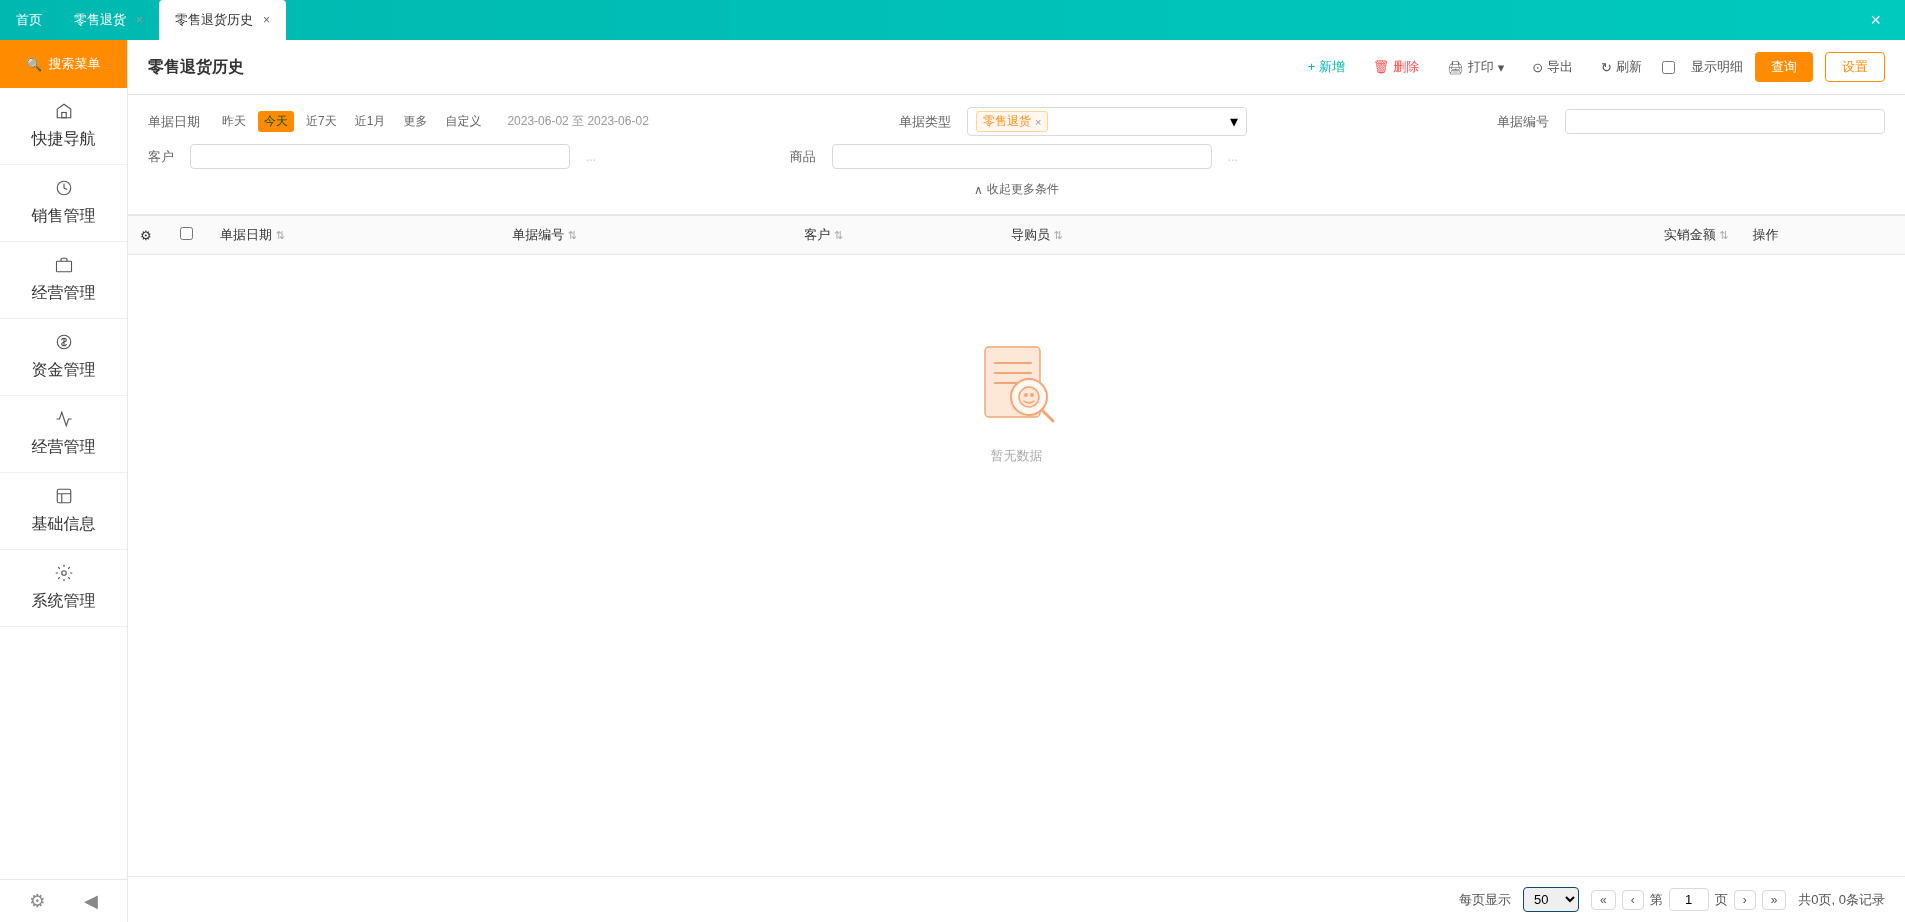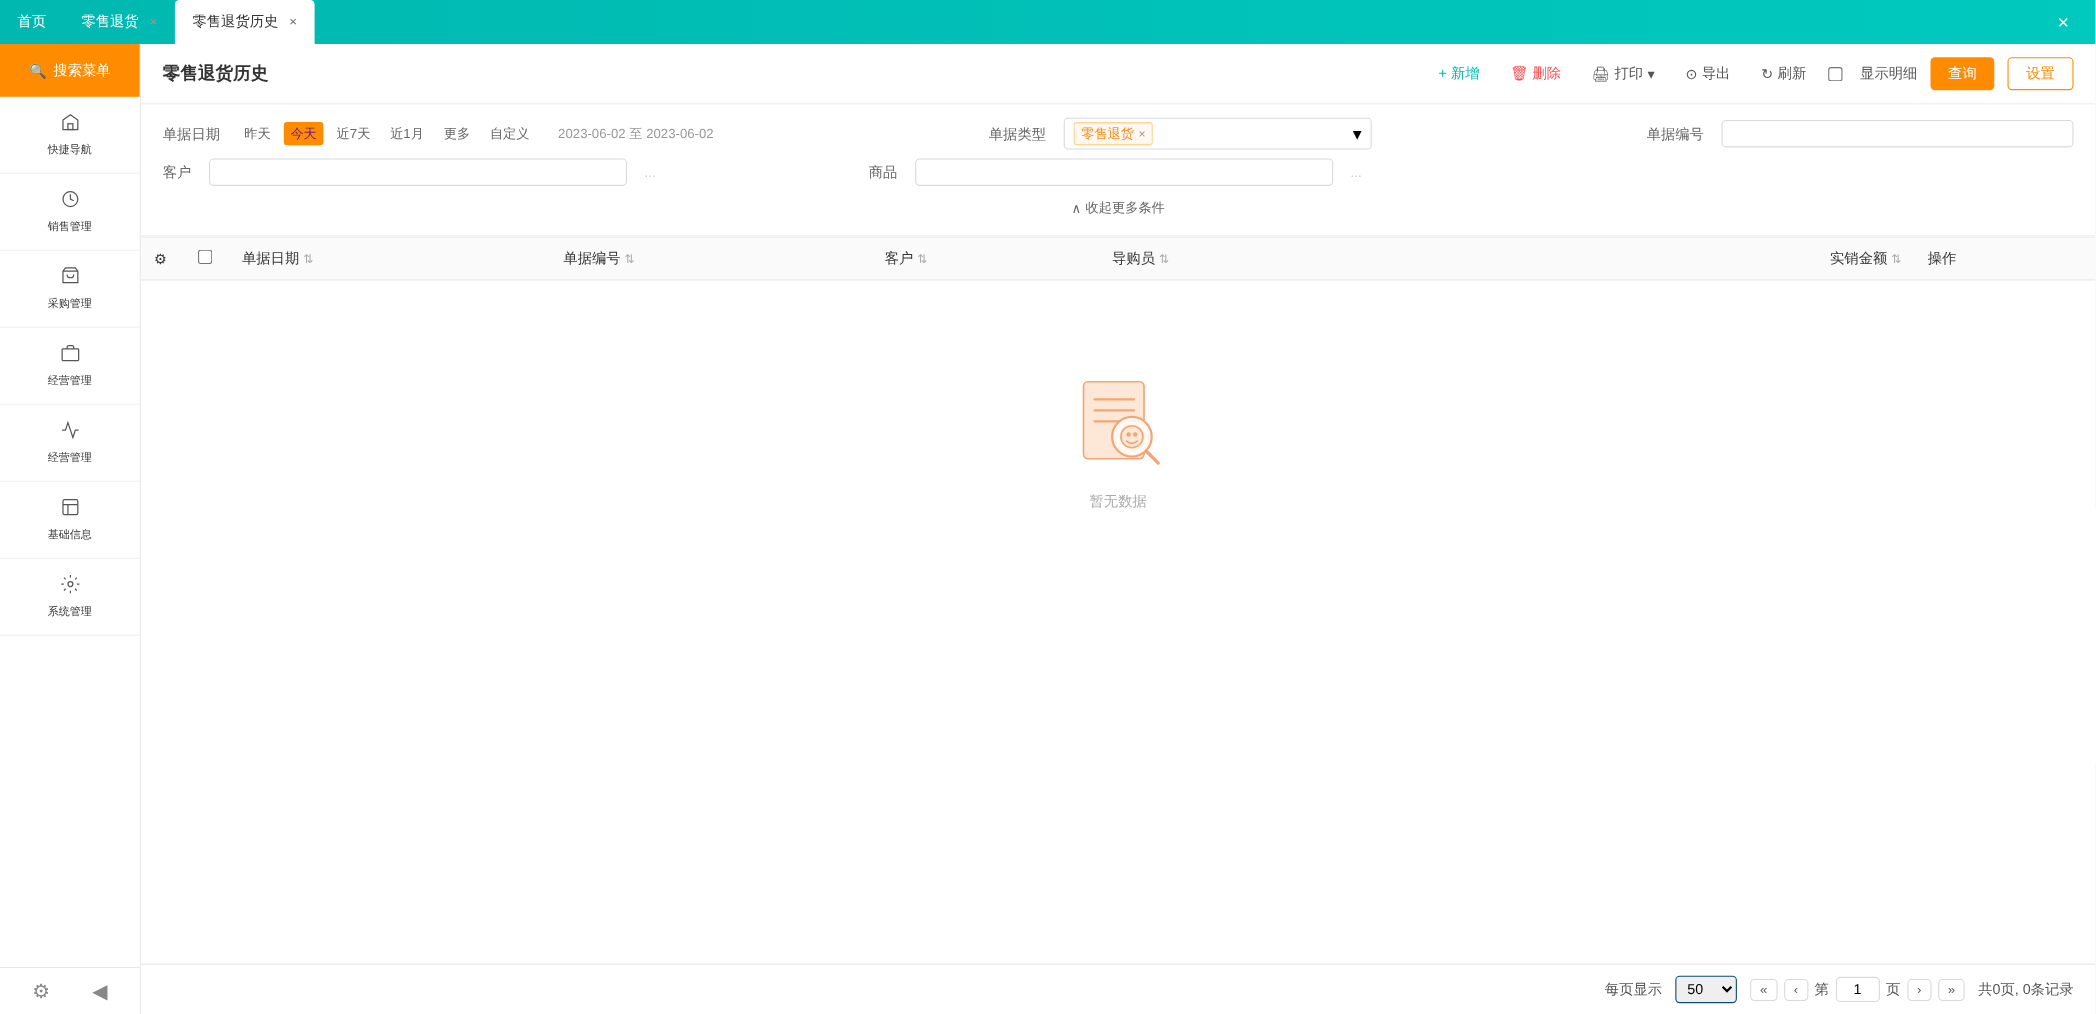--- a/index.html
+++ b/index.html
@@ -86,21 +86,21 @@
       display: flex;
       flex-direction: column;
       align-items: center;
       justify-content: center;
       padding: 14px 8px;
       cursor: pointer;
       gap: 4px;
       border-bottom: 1px solid #f0f0f0;
     }
     .sidebar-item .icon { font-size: 18px; color: #555; }
-    .sidebar-item .label { font-size: 10px; color: #333; text-align: center; }
+    .sidebar-item .label { font-size: 16px; color: #333; text-align: center; }
 
     .sidebar-bottom {
       margin-top: auto;
       display: flex;
       border-top: 1px solid #e8e8e8;
       padding: 10px;
       justify-content: space-around;
     }
     .sidebar-bottom-icon { font-size: 18px; color: #888; cursor: pointer; }
 
@@ -198,21 +198,21 @@
     }
     .date-btn {
       font-size: 12px;
       color: #666;
       cursor: pointer;
       padding: 2px 6px;
       border-radius: 3px;
     }
     .date-btn.active {
       background: #ff8c00;
-      color: #701a75;
+      color: #14532d;
     }
     .date-range {
       font-size: 12px;
       color: #999;
       margin-left: 4px;
     }
     .filter-input {
       border: 1px solid #d9d9d9;
       border-radius: 4px;
       padding: 4px 8px;
@@ -389,33 +389,34 @@
         <svg width="18" height="18" viewBox="0 0 24 24" fill="none" stroke="#555" stroke-width="1.5">
             <circle cx="12" cy="12" r="9"></circle>
             <path d="M12 6v6l4 2"></path>
           </svg>
       </span>
       <span class="label">销售管理</span>
     </div>
     <div class="sidebar-item">
       <span class="icon">
         <svg width="18" height="18" viewBox="0 0 24 24" fill="none" stroke="#555" stroke-width="1.5">
-            <path d="M6 2L3 6v14h18V6l-3-4zM3 6h18M16 10a4 4 0 01-8 0"></path>
+            <rect x="2" y="7" width="20" height="14" rx="1"></rect>
+            <path d="M16 7V5a2 2 0 00-2-2h-4a2 2 0 00-2 2v2"></path>
           </svg>
       </span>
-      <span class="label">采购管理</span>
+      <span class="label">经营管理</span>
     </div>
     <div class="sidebar-item">
       <span class="icon">
         <svg width="18" height="18" viewBox="0 0 24 24" fill="none" stroke="#555" stroke-width="1.5">
-            <rect x="2" y="7" width="20" height="14" rx="1"></rect>
-            <path d="M16 7V5a2 2 0 00-2-2h-4a2 2 0 00-2 2v2"></path>
+            <circle cx="12" cy="12" r="9"></circle>
+            <path d="M12 7v10M9 9.5c0-1.38 1.34-2.5 3-2.5s3 1.12 3 2.5c0 1.5-1 2-3 2.5-2 .5-3 1-3 2.5 0 1.38 1.34 2.5 3 2.5s3-1.12 3-2.5"></path>
           </svg>
       </span>
-      <span class="label">经营管理</span>
+      <span class="label">资金管理</span>
     </div>
     <div class="sidebar-item">
       <span class="icon">
         <svg width="18" height="18" viewBox="0 0 24 24" fill="none" stroke="#555" stroke-width="1.5">
             <polyline points="22 12 18 12 15 21 9 3 6 12 2 12"></polyline>
           </svg>
       </span>
       <span class="label">经营管理</span>
     </div>
     <div class="sidebar-item">

